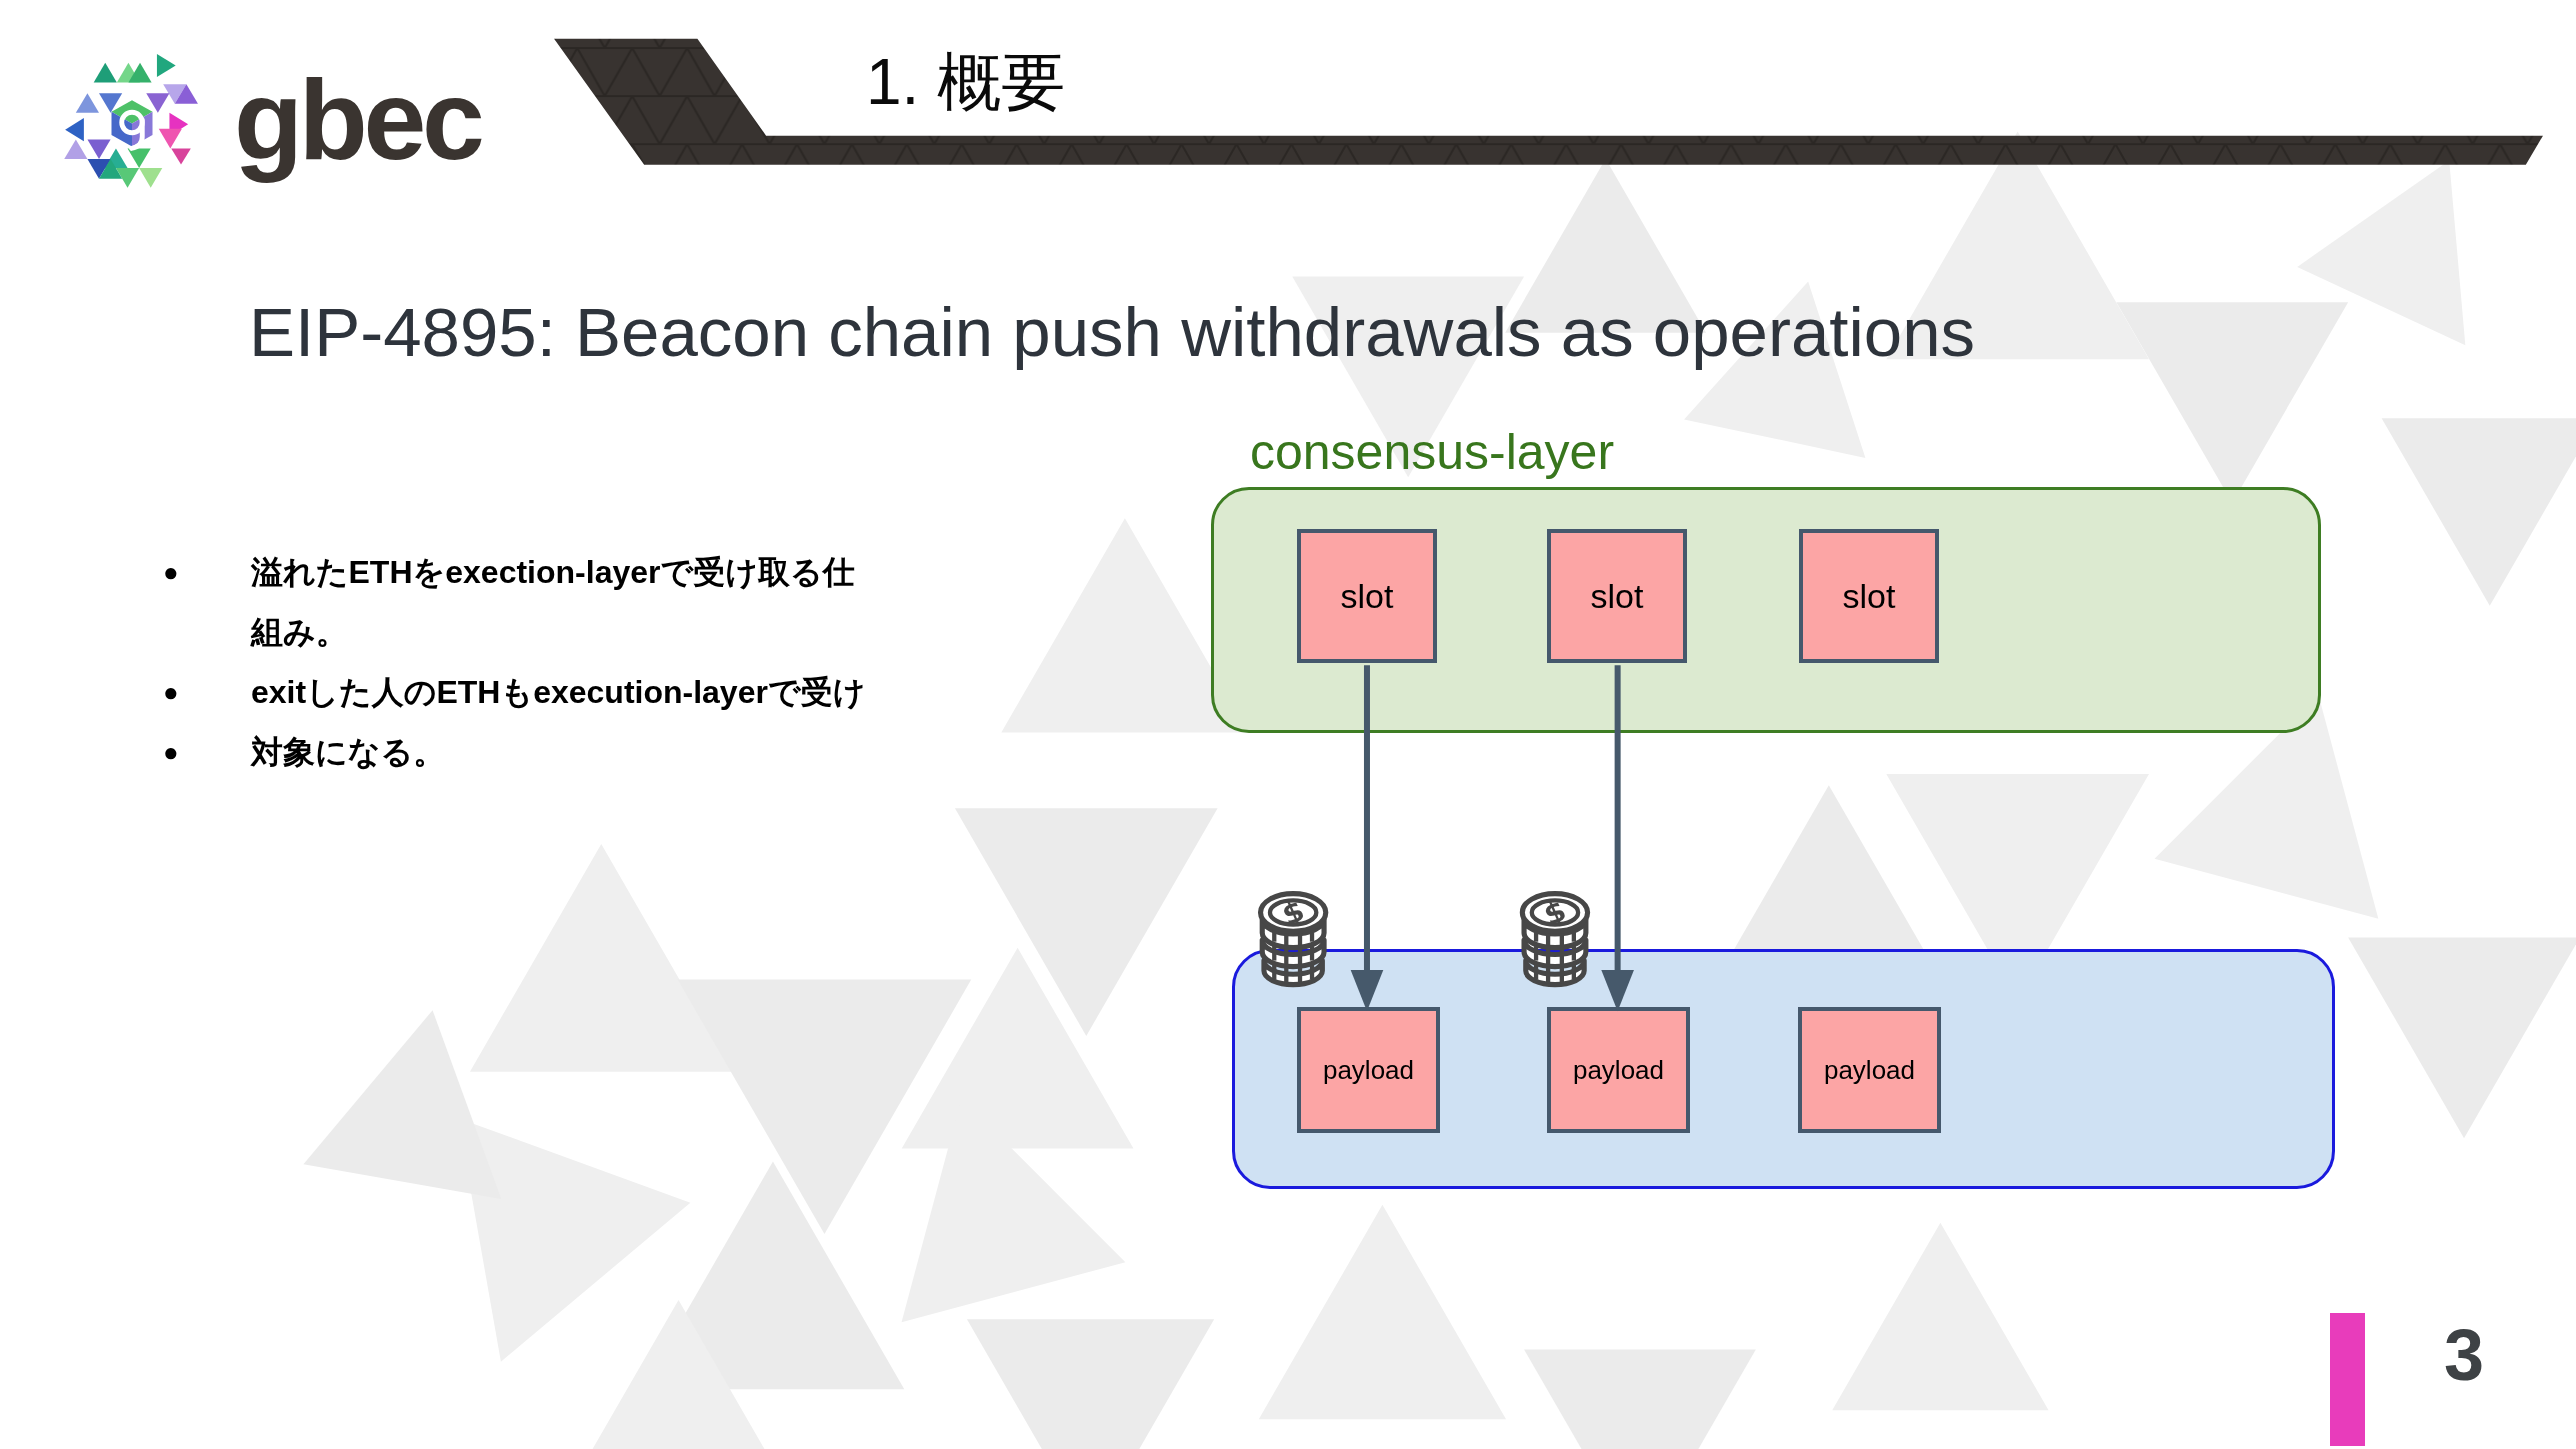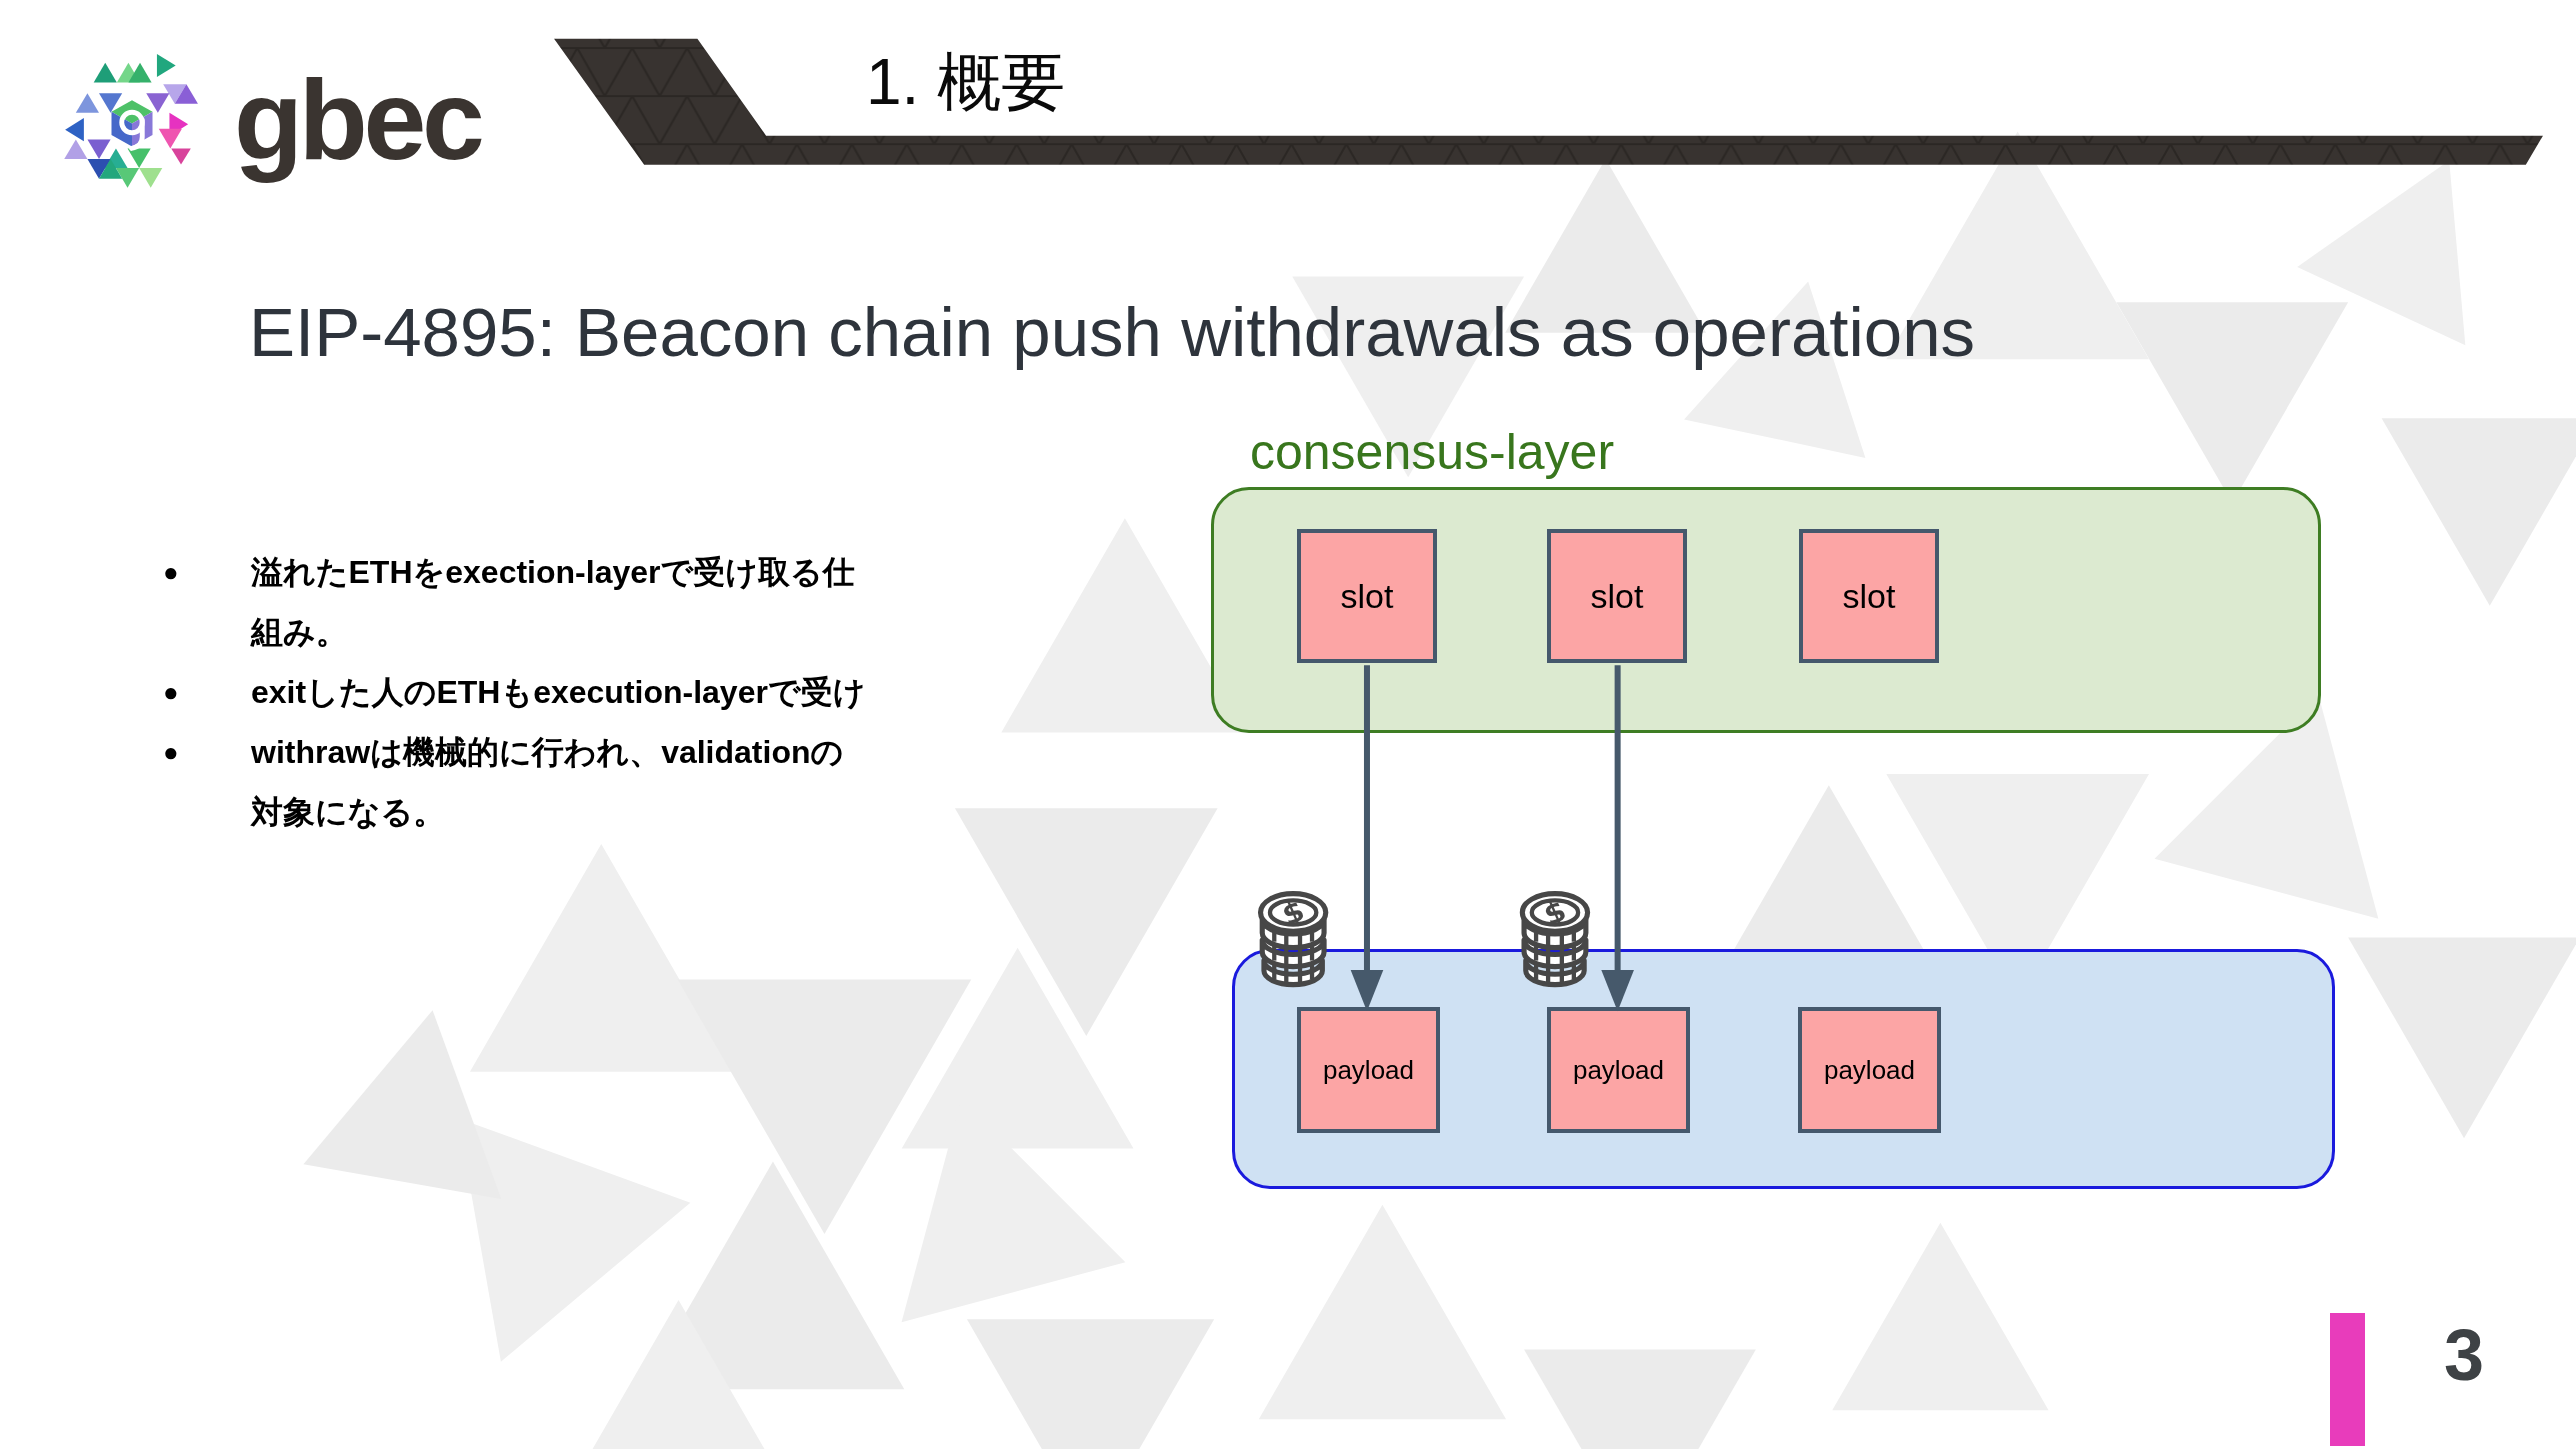--- a/index.html
+++ b/index.html
@@ -164,21 +164,20 @@
     </li>
     <li>
       <span class="dot">●</span>
       <span class="btext">
         <span class="bline">exitした人のETHもexecution-layerで受け</span>
       </span>
     </li>
     <li>
       <span class="dot">●</span>
       <span class="btext">
-        <span class="bline">withrawは機械的に行われ、validationの</span>
         <span class="bline">対象になる。</span>
       </span>
     </li>
   </ul>
 
   <div class="layer-label label-consensus">consensus-layer</div>
   <div class="gbox">
     <div class="node slot slot1">slot</div>
     <div class="node slot slot2">slot</div>
     <div class="node slot slot3">slot</div>

